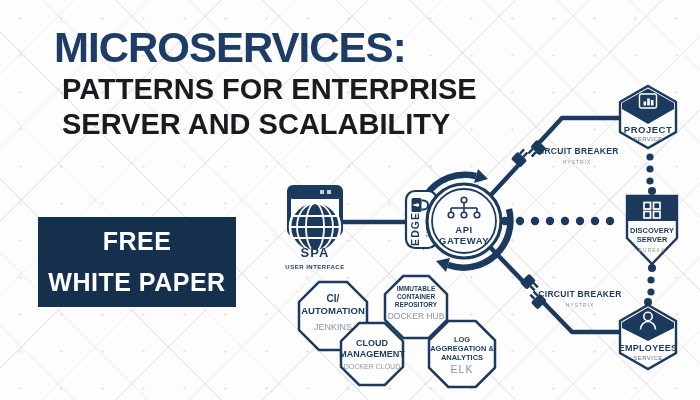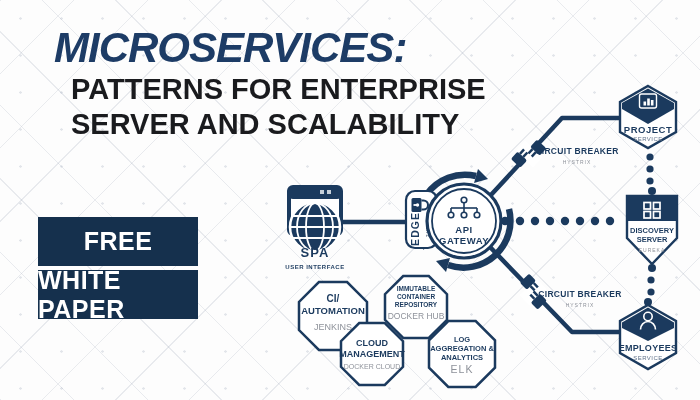--- a/index.html
+++ b/index.html
@@ -9,33 +9,33 @@
     background-color:#fdfdfd;
     background-image:
       radial-gradient(rgba(120,135,160,0.20) 1px, transparent 1.6px),
       repeating-linear-gradient(45deg, rgba(150,160,178,0.20) 0px, rgba(150,160,178,0.20) 1px, transparent 1px, transparent 52px),
       repeating-linear-gradient(135deg, rgba(150,160,178,0.20) 0px, rgba(150,160,178,0.20) 1px, transparent 1px, transparent 52px);
     background-size:41px 37px, auto, auto;
   }
   .title-block{position:absolute;left:54px;top:26px;}
   .main-title{
     margin:0;font-size:42px;line-height:1.05;font-weight:bold;
-    color:#1d3c66;letter-spacing:-1px;font-style:italic;
+    color:#1d3c66;letter-spacing:-1px;
   }
   .sub-title{
-    margin:4px 0 0 17px;font-size:29px;line-height:1.05;font-weight:bold;
+    margin:4px 0 0 8px;font-size:29px;line-height:1.05;font-weight:bold;
     color:#1a1b1e;letter-spacing:0px;white-space:nowrap;
   }
   .banner{
-    position:absolute;left:38px;width:160px;height:49px;
+    position:absolute;left:38px;width:198px;height:49px;
     background:#15304d;color:#ffffff;display:flex;align-items:center;justify-content:center;
     font-weight:bold;font-size:25px;letter-spacing:0.5px;cursor:pointer;
   }
   .banner-free{top:217px;}
-  .banner-paper{top:270px;}
+  .banner-paper{top:258px;}
   svg.diagram{position:absolute;left:0;top:0;width:700px;height:400px;}
   svg text{font-family:"Liberation Sans",sans-serif;}
   .navy-t{fill:#1b3a5e;font-weight:bold;}
   .gray-t{fill:#8e929a;}
 </style>
 </head>
 <body>
 
 <div class="canvas">
 

